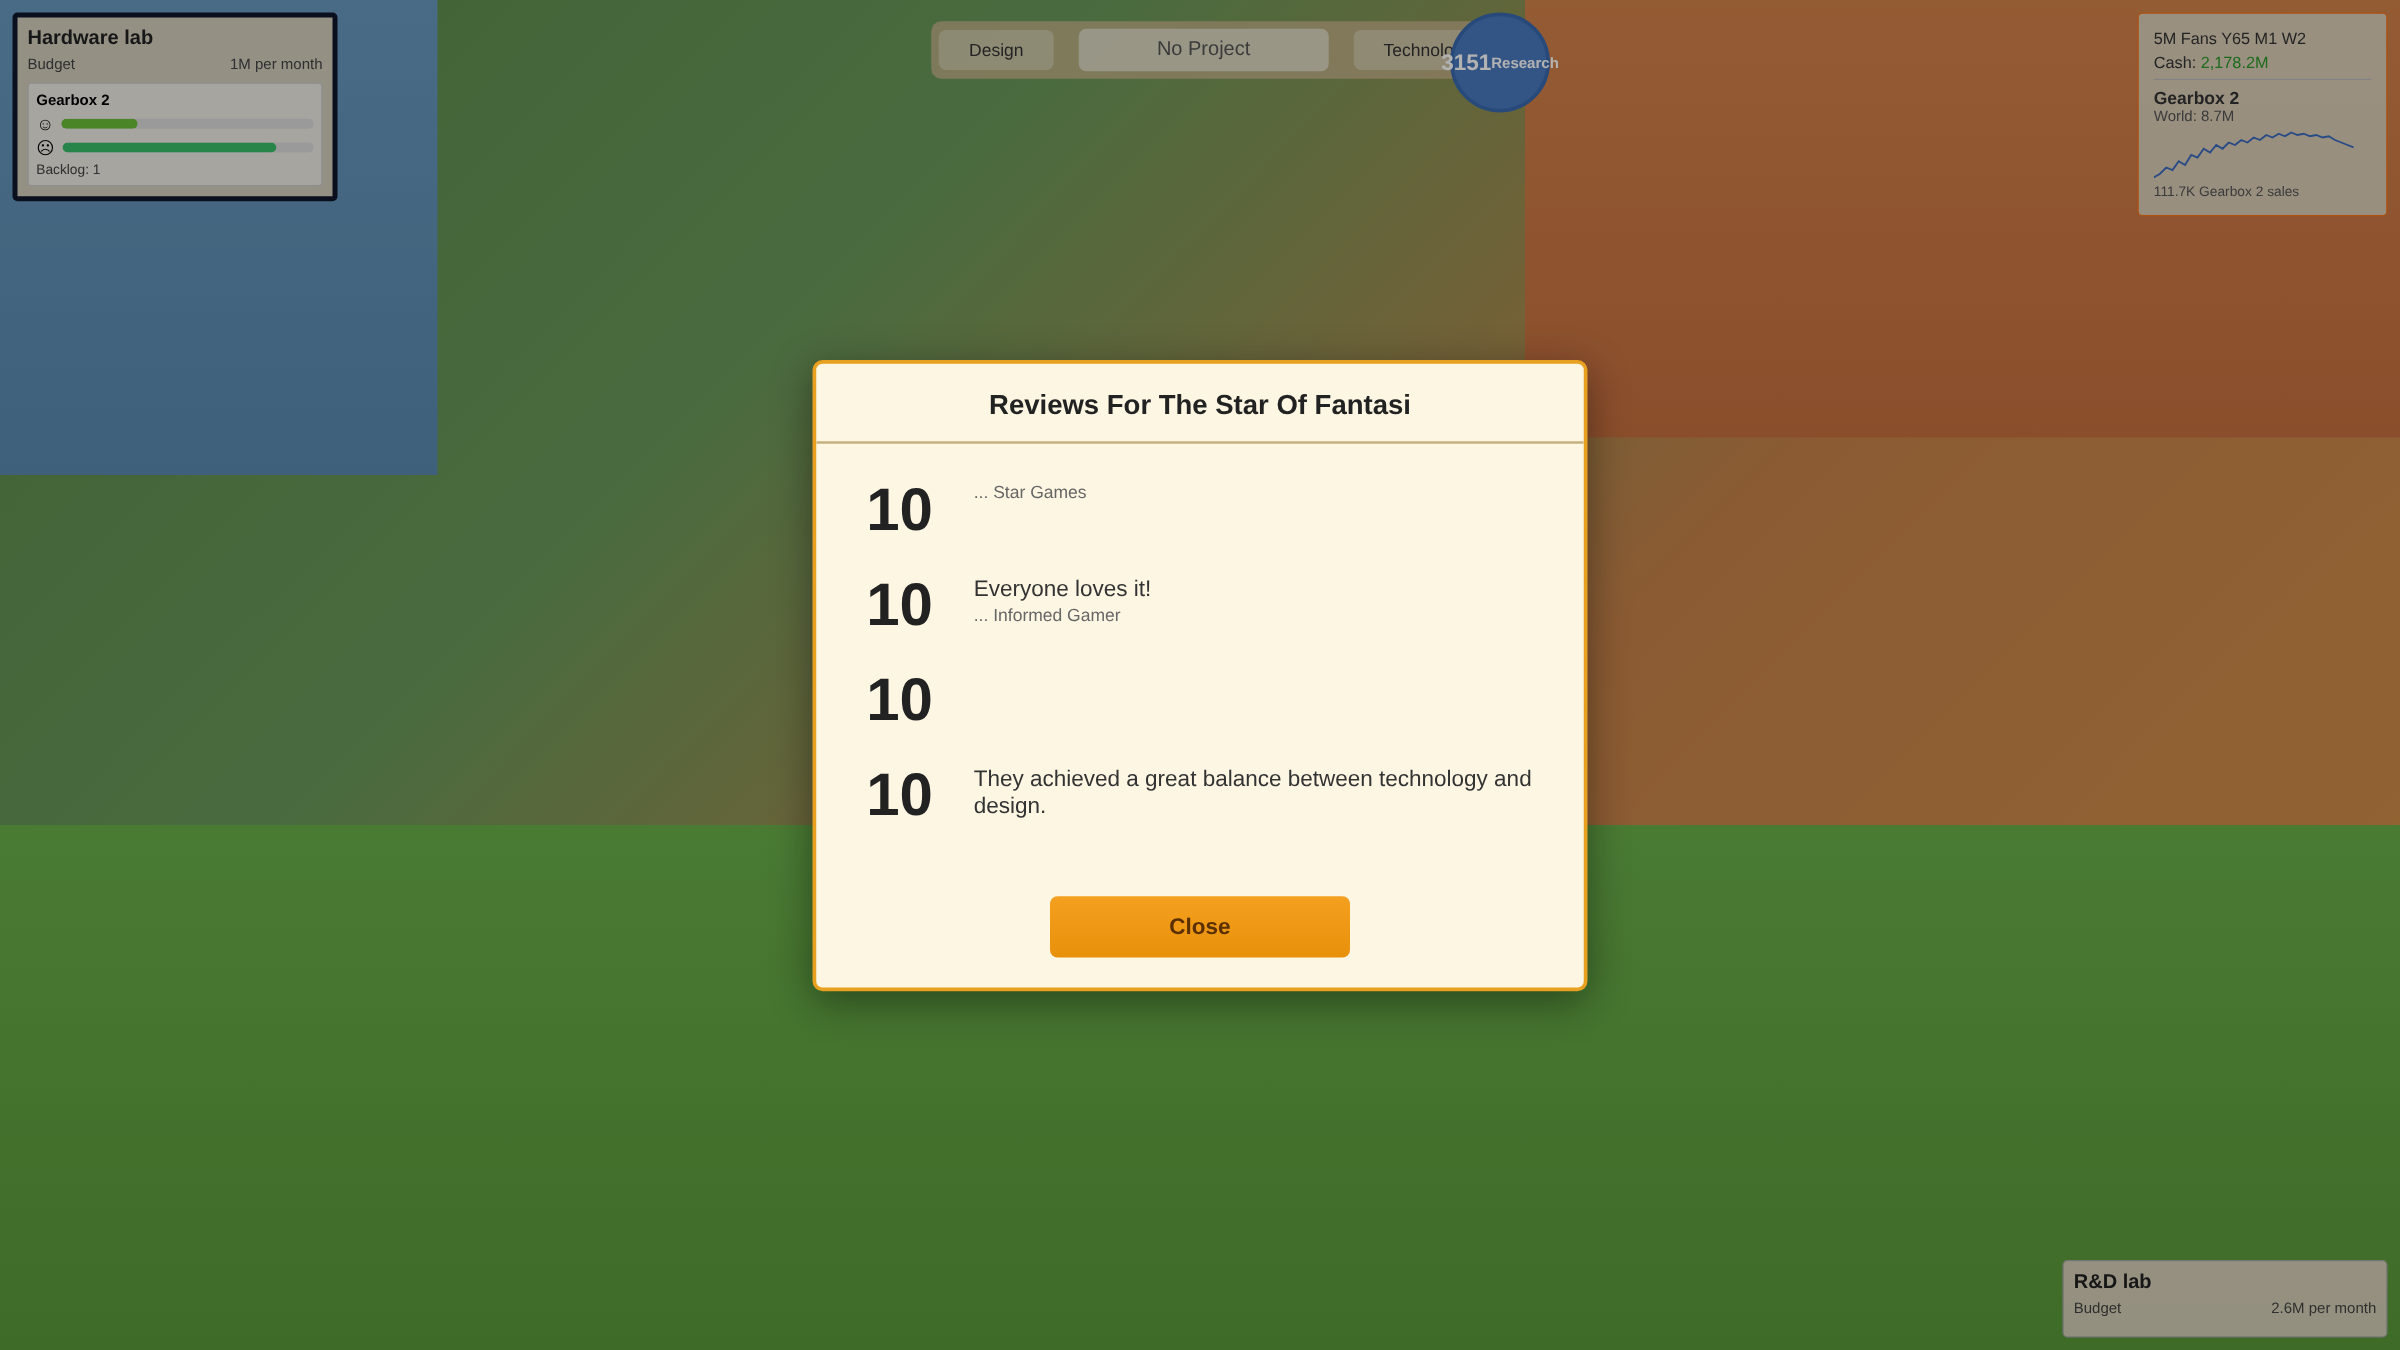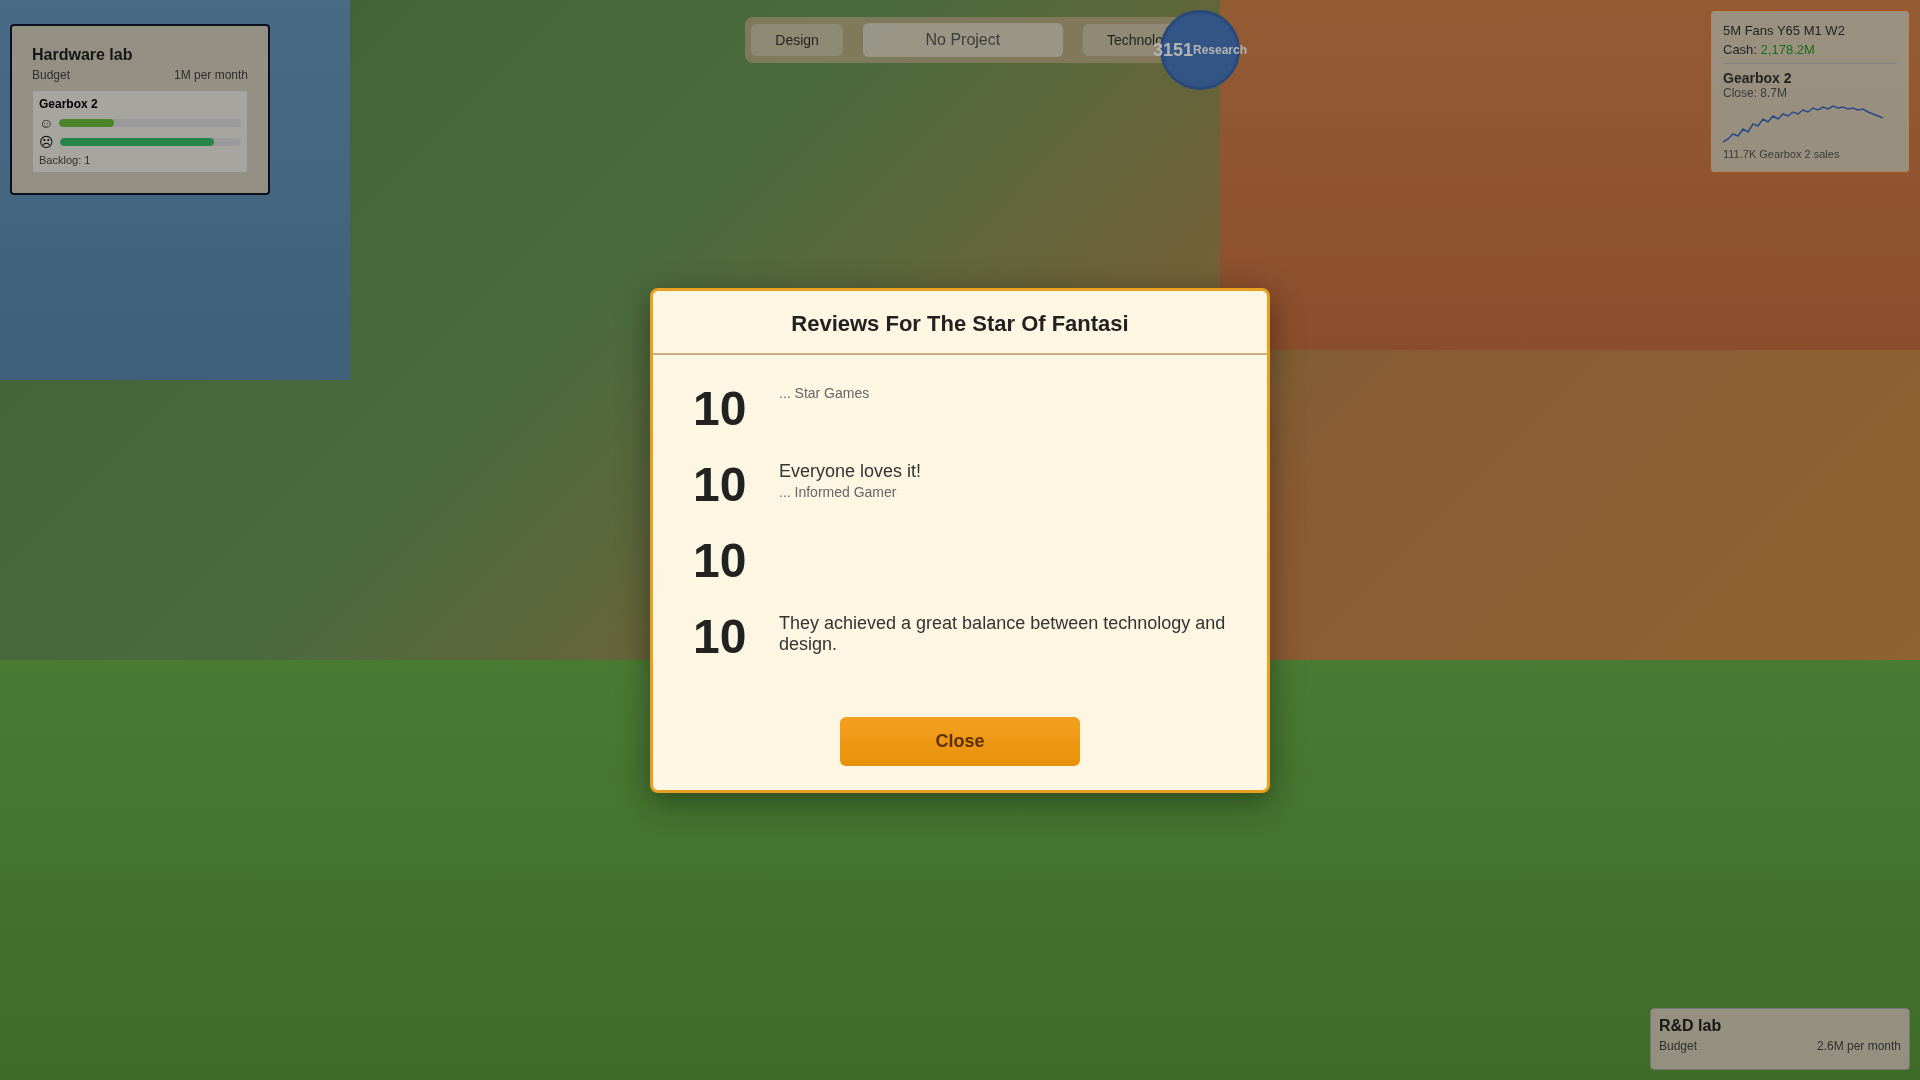--- a/index.html
+++ b/index.html
@@ -113,26 +113,26 @@
       z-index: 15;
     }
 
     .research-circle .number {
       font-size: 18px;
     }
 
     
     .hw-lab-panel {
       position: absolute;
-      top: 24px;
+      top: 10px;
       left: 10px;
       background: rgba(220, 210, 190, 0.95);
-      border: 2px solid #0f172a;
+      border: 4px solid #0f172a;
       border-radius: 4px;
-      padding: 20px;
+      padding: 8px;
       min-width: 260px;
       z-index: 20;
     }
 
     .hw-lab-title {
       font-size: 16px;
       font-weight: bold;
       color: #222;
       margin-bottom: 4px;
     }
@@ -405,21 +405,21 @@
   <div class="stats-row">
     <span>5M Fans Y65 M1 W2</span>
   </div>
   <div class="stats-row">
     <span>Cash:</span>
     <span class="green">2,178.2M</span>
   </div>
   <hr class="divider">
   <div class="product-name-label">Gearbox 2</div>
   <div class="units-label">
-    <span>Close:</span>
+    <span>World:</span>
     <span>8.7M</span>
   </div>
 
   <div class="mini-chart">
     <svg width="160" height="40" viewBox="0 0 160 40">
       <polyline points="0,38 5,35 10,30 15,32 20,25 25,28 30,20 35,22 40,15 45,18 50,12 55,15 60,10 65,12 70,8 75,10 80,6 85,8 90,4 95,6 100,3 105,5 110,2 115,4 120,3 125,5 130,4 135,6 140,5 145,8 150,10 155,12 160,14" fill="none" stroke="#3a6abf" stroke-width="1.5"></polyline>
     </svg>
   </div>
   <div class="chart-label">111.7K  Gearbox 2 sales</div>
 </div>

